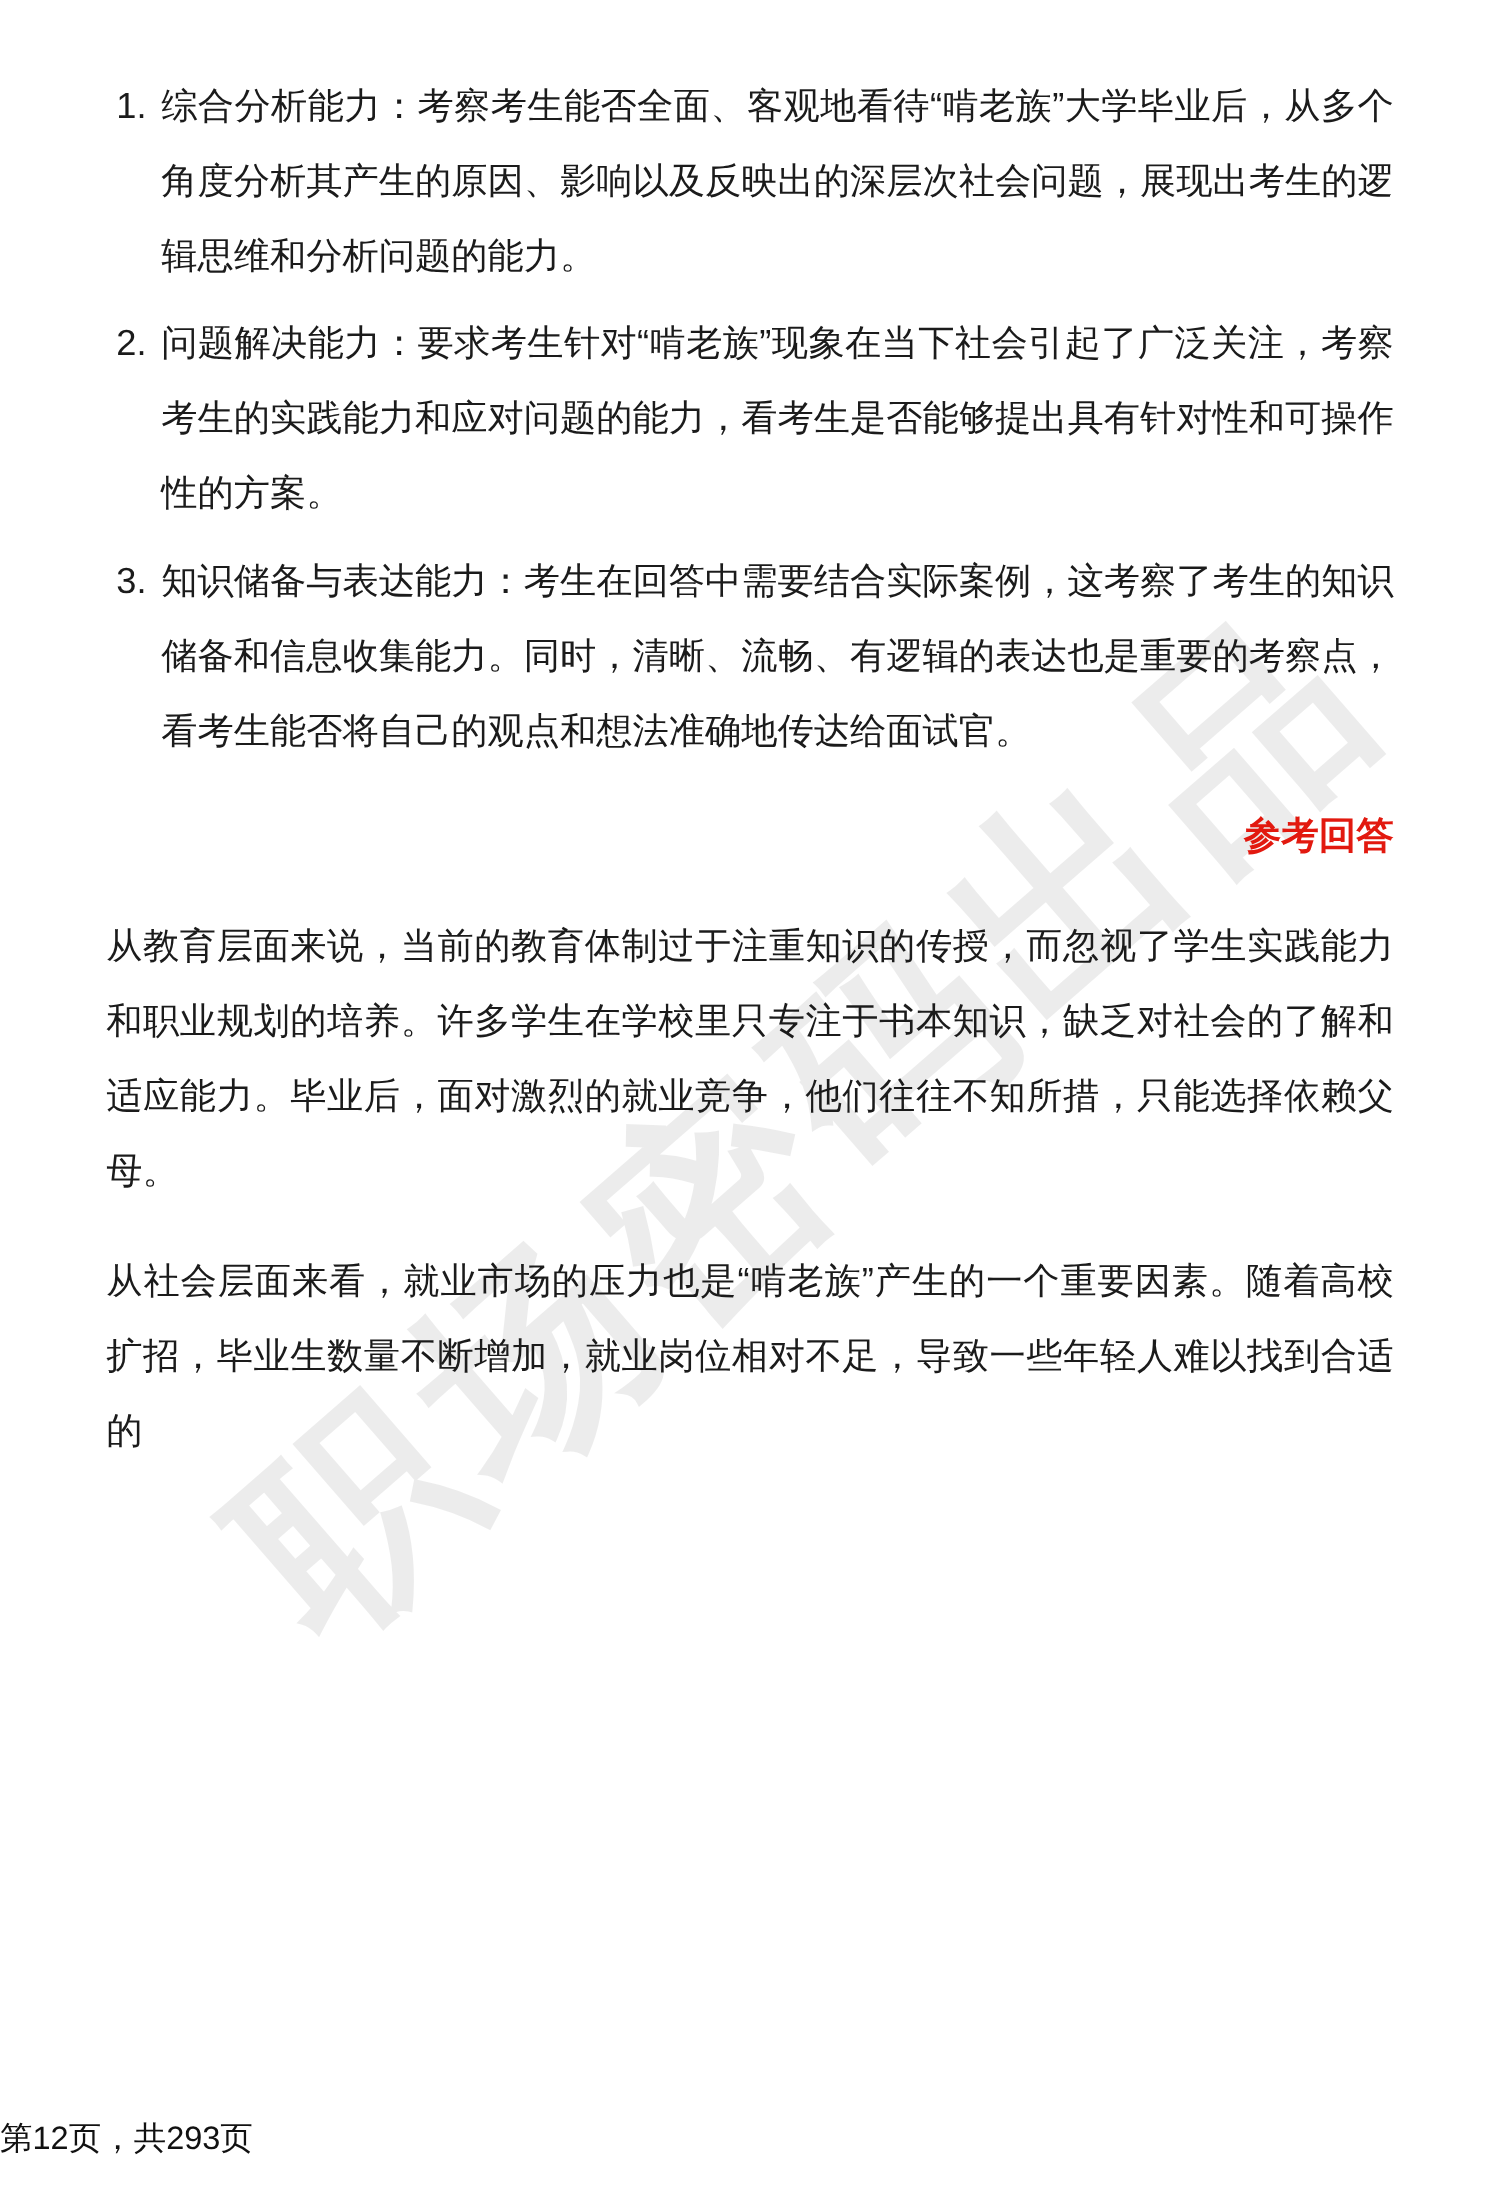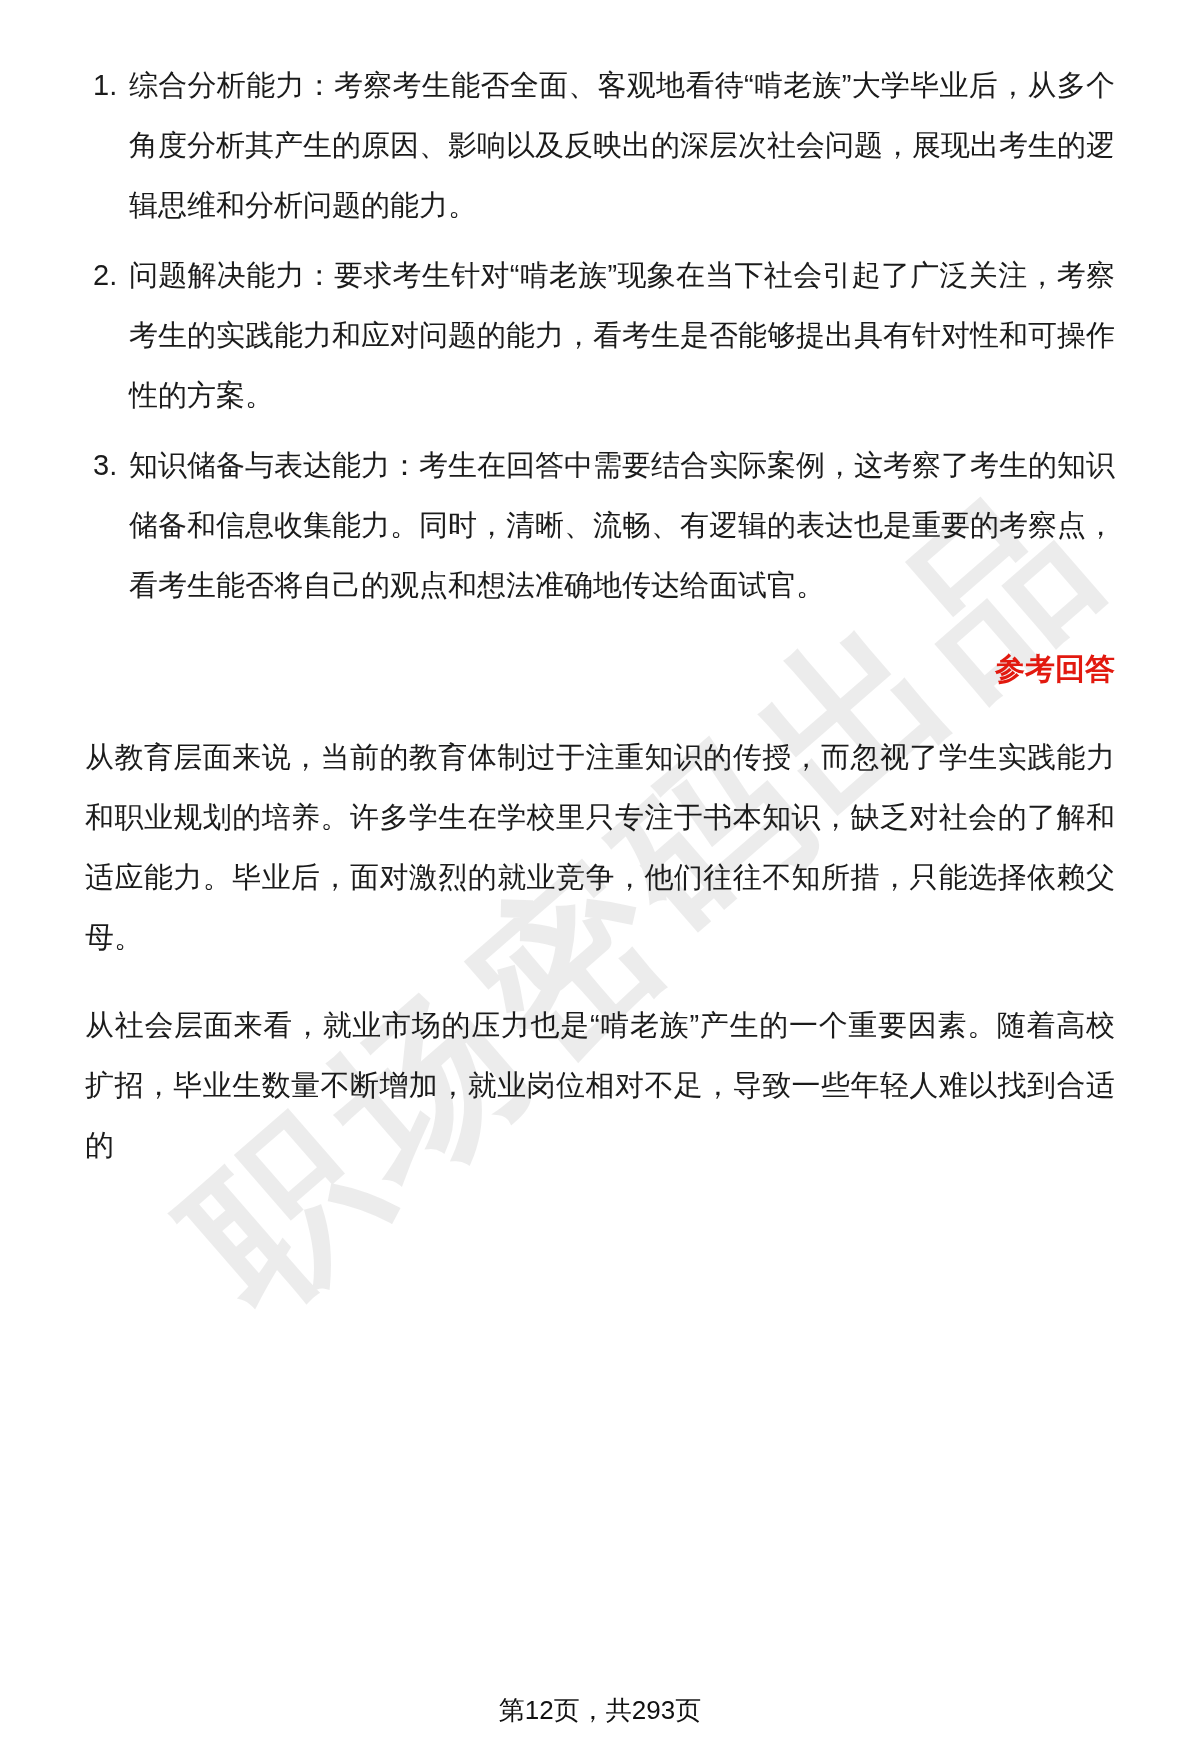--- a/index.html
+++ b/index.html
@@ -84,21 +84,21 @@
   }
   .para.first {
     margin-top: 0;
   }
   
   .footer {
     position: absolute;
     left: 0;
     top: 1690px;
     width: 1200px;
-    text-align: center;
+    text-align: left;
     font-size: 26px;
     line-height: 40px;
     color: #111111;
     z-index: 1;
   }
 </style>
 </head>
 <body>
 
 <div class="page">

